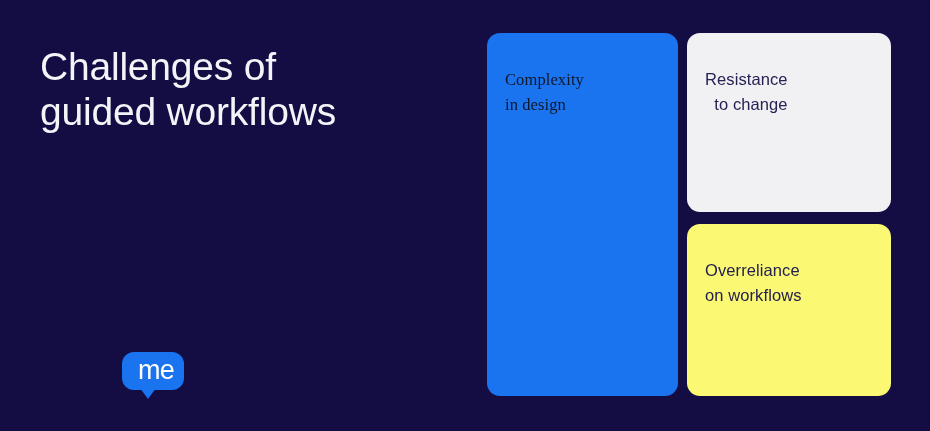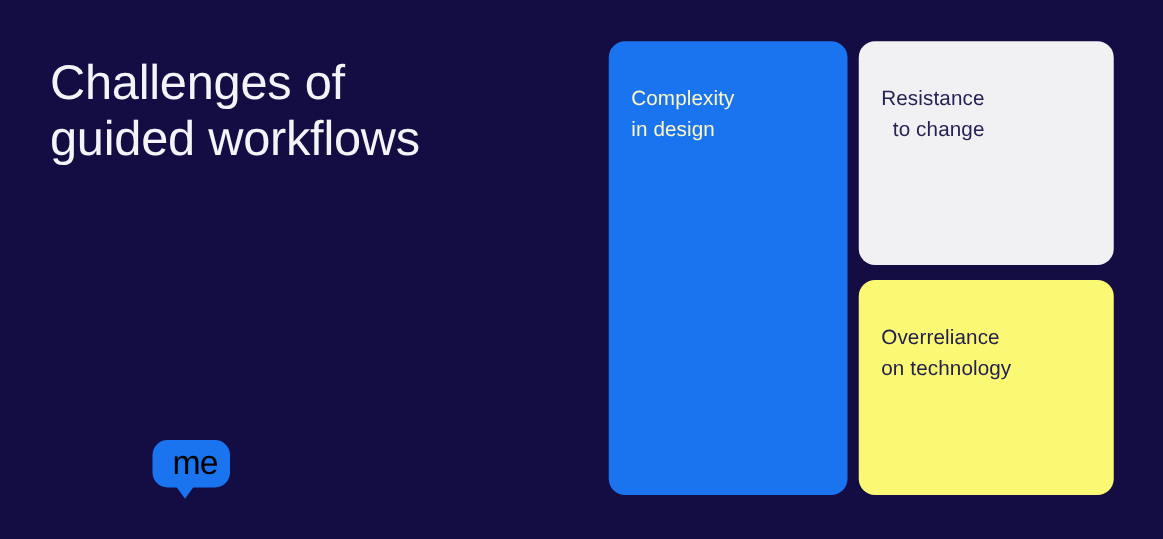--- a/index.html
+++ b/index.html
@@ -57,21 +57,21 @@
     white-space: pre-line;
   }
 
   #card-complexity {
     left: 487px;
     top: 33px;
     width: 191px;
     height: 363px;
     background: #1a74f0;
   }
-  #card-complexity .card-label { color: #fef9c3; }
+  #card-complexity .card-label { color: #0f172a; font-family: Liberation Serif, serif; }
 
   #card-resistance {
     left: 687px;
     top: 33px;
     width: 204px;
     height: 179px;
     background: #f1f1f3;
     text-align: right;
   }
   #card-resistance .card-label { color: #262254; }
@@ -122,21 +122,21 @@
     border-left: 8px solid transparent;
     border-right: 8px solid transparent;
     border-top: 11px solid #1a74f0;
   }
   #logo-me {
     position: absolute;
     left: 0;
     top: 3px;
     width: 68px;
     text-align: center;
-    color: #000000;
+    color: #ffffff;
     font-family: "Liberation Sans", sans-serif;
     font-size: 27px;
     line-height: 30px;
     font-weight: 400;
     letter-spacing: -0.8px;
   }
 </style>
 </head>
 <body>
 
@@ -152,21 +152,21 @@
 in design</div>
   </div>
 
   <div class="card" id="card-resistance">
     <div class="card-label">Resistance
 to change</div>
   </div>
 
   <div class="card" id="card-overreliance">
     <div class="card-label">Overreliance
-on technology</div>
+on workflows</div>
   </div>
 
   <div id="logo">
     <div id="logo-bubble">
       <span id="logo-me">me</span>
       <div id="logo-bubble-tail"></div>
     </div>
   </div>
 
 </div>

